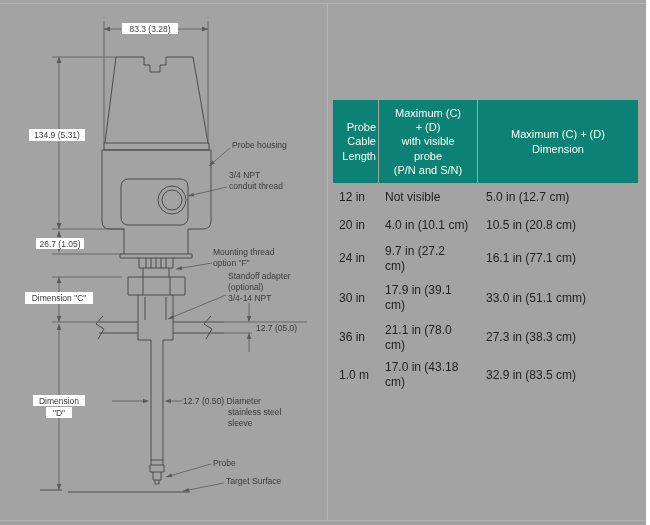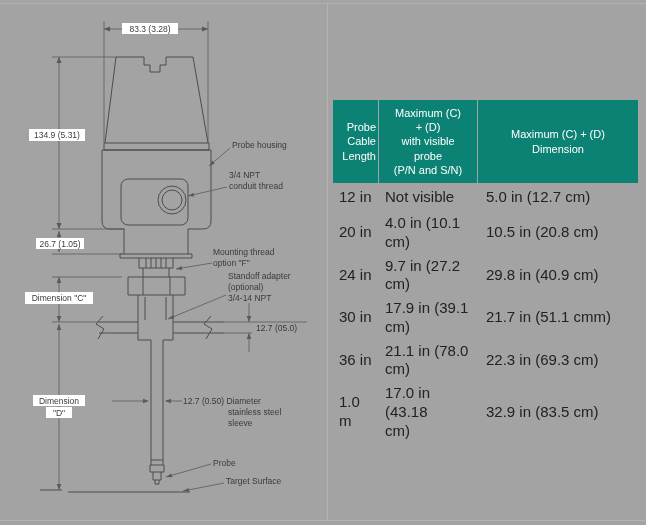--- a/index.html
+++ b/index.html
@@ -20,21 +20,21 @@
 
   
   #spec-table{position:absolute;left:332px;top:99px;width:306px;border-collapse:collapse;
               table-layout:fixed;}
   #spec-table th,#spec-table td{border:1px solid #a3a3a3;white-space:pre-line;
               vertical-align:middle;box-sizing:border-box;}
   #spec-table th{background:var(--accent,#0b8273);color:#ffffff;font-size:11px;
               font-weight:normal;line-height:1.3;height:84px;}
   #spec-table th.h1{text-align:right;padding:4px 2px 4px 6px;}
   #spec-table th.h2,#spec-table th.h3{text-align:center;padding:4px 2px;}
-  #spec-table td{font-size:15px;color:#222;line-height:1.25;padding:2px 4px 2px 6px;
+  #spec-table td{font-size:12px;color:#222;line-height:1.25;padding:2px 4px 2px 6px;
               text-align:left;}
   #spec-table td.c3{padding-left:8px;}
   #spec-table tbody tr:nth-child(1){height:28px;}
   #spec-table tbody tr:nth-child(2){height:27px;}
   #spec-table tbody tr:nth-child(3){height:40px;}
   #spec-table tbody tr:nth-child(4){height:39px;}
   #spec-table tbody tr:nth-child(5){height:40px;}
   #spec-table tbody tr:nth-child(6){height:25px;}
   #spec-table tbody tr:nth-child(7){height:40px;}
 </style>
@@ -165,33 +165,33 @@
       </tr>
       <tr>
         <td>20 in</td>
         <td>4.0 in (10.1 cm)</td>
         <td class="c3">10.5 in (20.8 cm)</td>
       </tr>
       <tr>
         <td>24 in</td>
         <td>9.7 in (27.2
 cm)</td>
-        <td class="c3">29.8 in (40.9 cm)</td>
+        <td class="c3">16.1 in (77.1 cm)</td>
       </tr>
       <tr>
         <td>30 in</td>
         <td>17.9 in (39.1
 cm)</td>
-        <td class="c3">21.7 in (51.1 cmm)</td>
+        <td class="c3">33.0 in (51.1 cmm)</td>
       </tr>
       <tr>
         <td>36 in</td>
         <td>21.1 in (78.0
 cm)</td>
-        <td class="c3">22.3 in (69.3 cm)</td>
+        <td class="c3">27.3 in (38.3 cm)</td>
       </tr>
       <tr>
         <td>1.0 m</td>
         <td>17.0 in (43.18
 cm)</td>
         <td class="c3">32.9 in (83.5 cm)</td>
       </tr>
     </tbody>
   </table>
 

